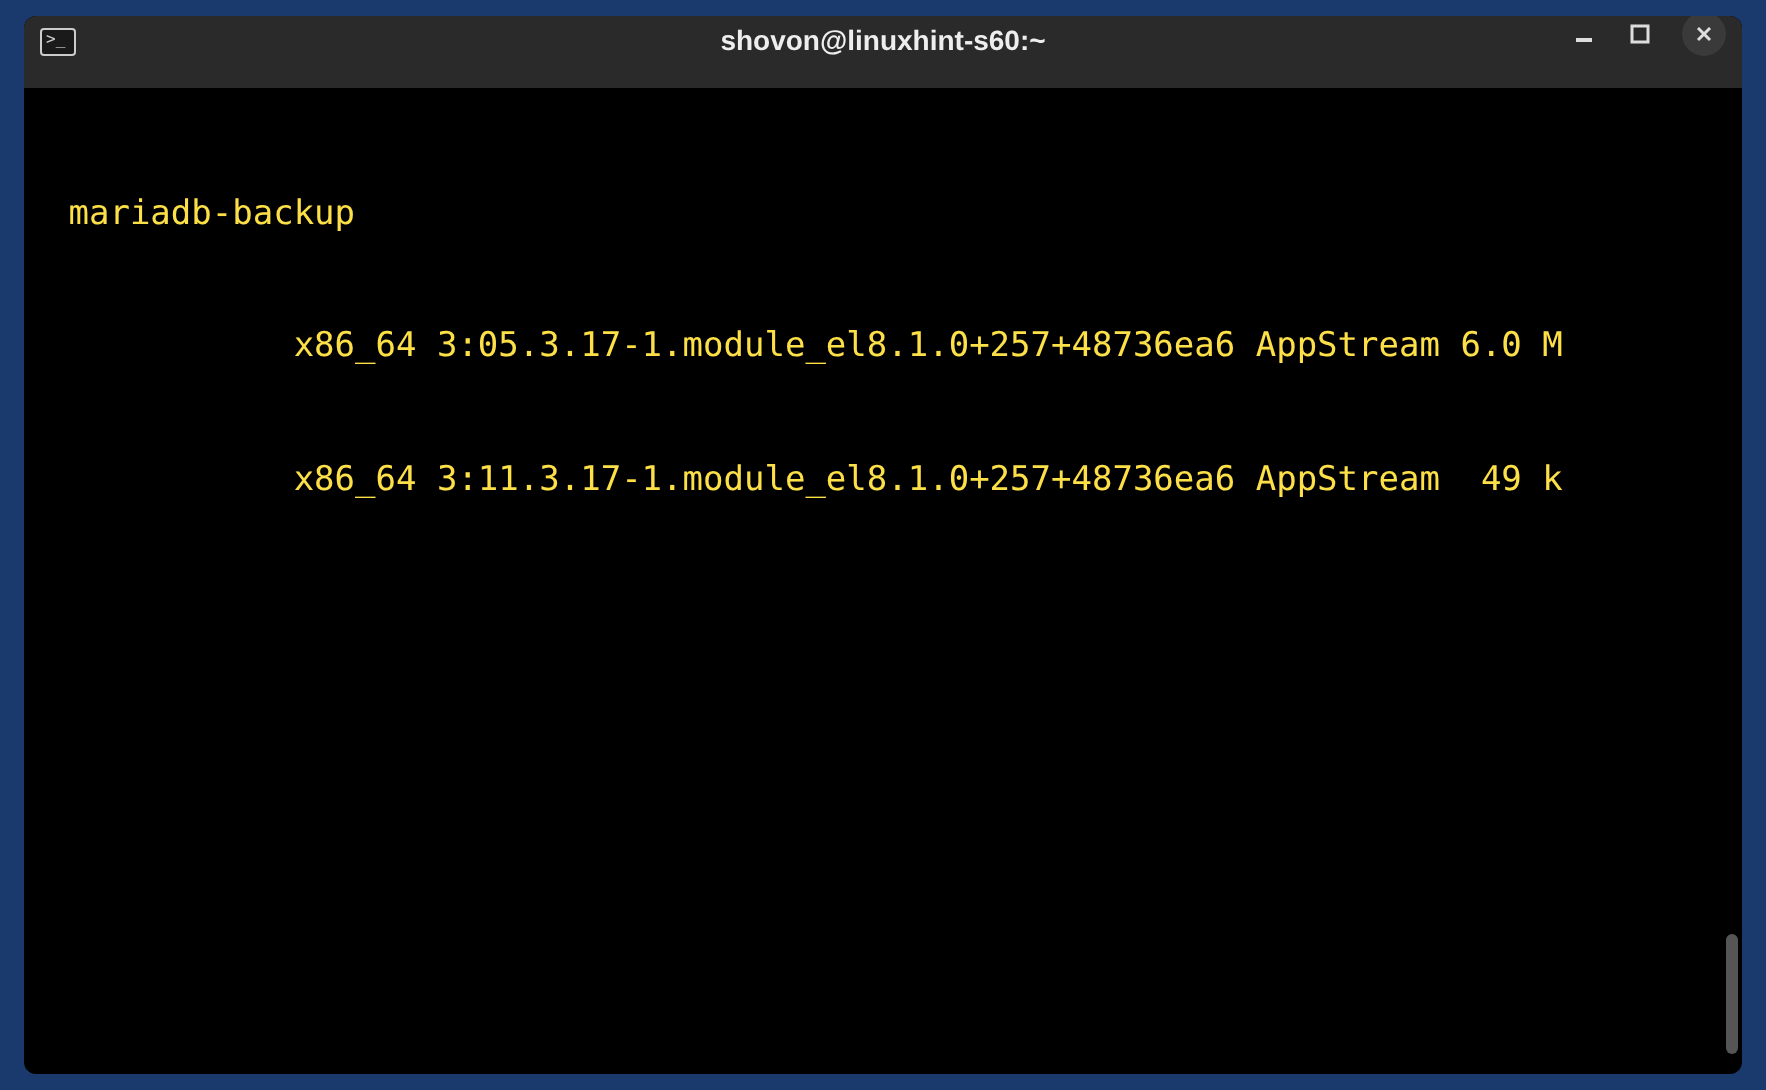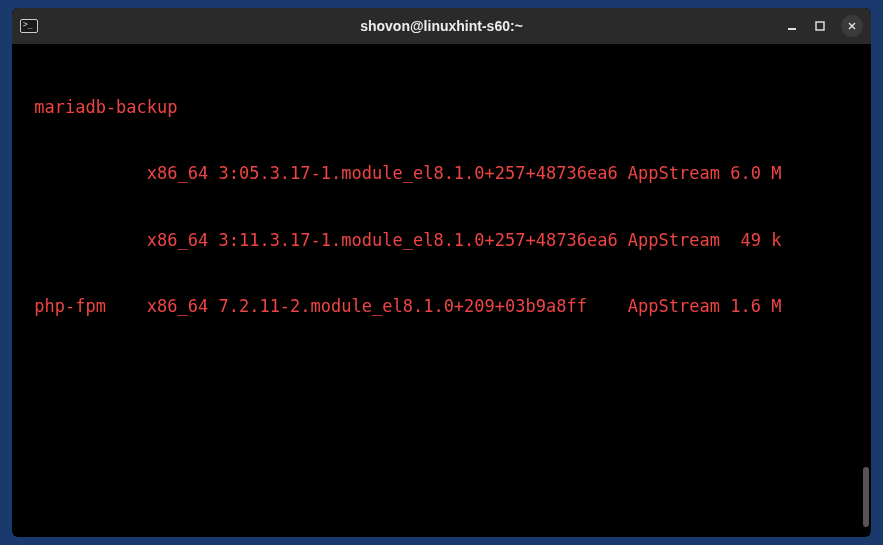--- a/index.html
+++ b/index.html
@@ -21,21 +21,21 @@
       width: 100%;
       height: 100%;
       display: flex;
       flex-direction: column;
       overflow: hidden;
     }
     .titlebar {
       background: #2a2a2a;
       height: 36px;
       display: flex;
-      align-items: center;
+      align-items: flex-end;
       padding: 16px 8px;
       border-radius: 6px 6px 0 0;
     }
     .titlebar-left {
       display: flex;
       align-items: center;
       gap: 8px;
       width: 100px;
     }
     .terminal-icon {
@@ -84,21 +84,21 @@
     }
     .close-btn {
       background: #3a3a3a;
       border-radius: 50%;
       width: 22px;
       height: 22px;
     }
     .terminal-content {
       flex: 1;
       padding: 8px 12px;
-      color: #ef4444;
+      color: #fde047;
       font-size: 17px;
       line-height: 1.3;
       white-space: pre;
       overflow: hidden;
       position: relative;
       font-family: "DejaVu Sans Mono", "Liberation Mono", monospace;
     }
     .scrollbar {
       position: absolute;
       right: 2px;
@@ -137,21 +137,20 @@
           <line x1="3" y1="3" x2="9" y2="9" stroke="#ddd" stroke-width="1.5"></line>
           <line x1="9" y1="3" x2="3" y2="9" stroke="#ddd" stroke-width="1.5"></line>
         </svg>
       </div>
     </div>
   </div>
   <div class="terminal-content">
     <span class="line"> mariadb-backup</span>
     <span class="line">            x86_64 3:05.3.17-1.module_el8.1.0+257+48736ea6 AppStream 6.0 M</span>
     <span class="line">            x86_64 3:11.3.17-1.module_el8.1.0+257+48736ea6 AppStream  49 k</span>
-    <span class="line"> php-fpm    x86_64 7.2.11-2.module_el8.1.0+209+03b9a8ff    AppStream 1.6 M</span>
     
     
     
     
     
     
     
     <span class="line"></span>
     
     

